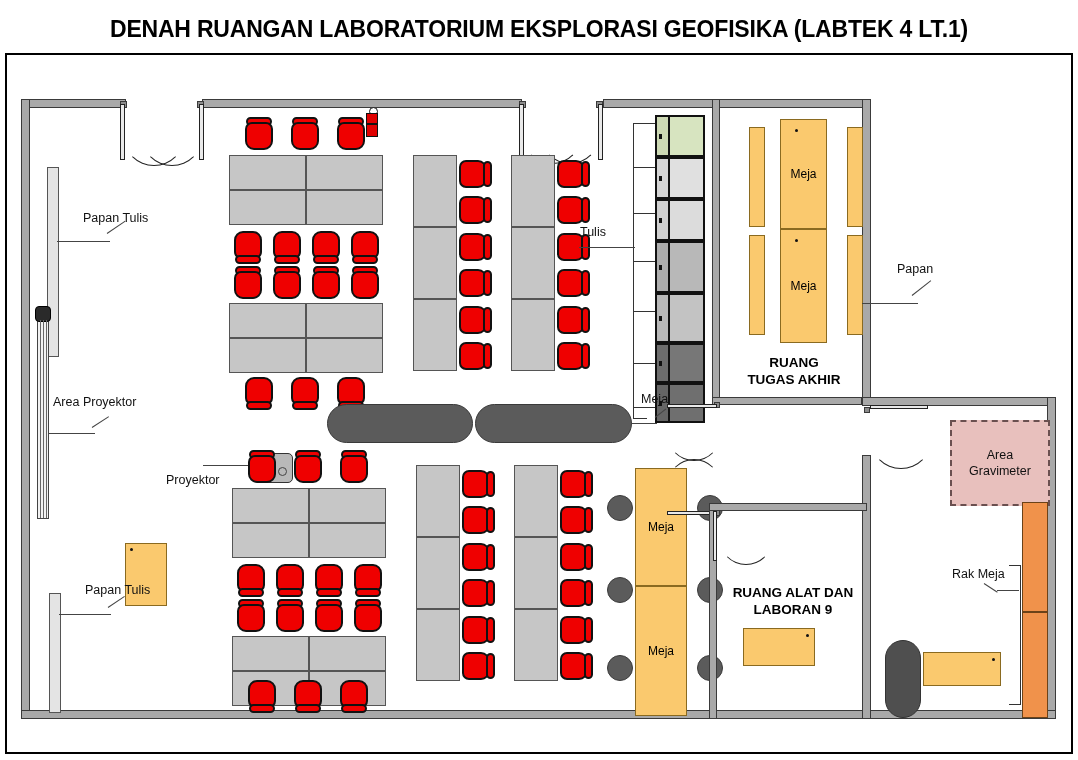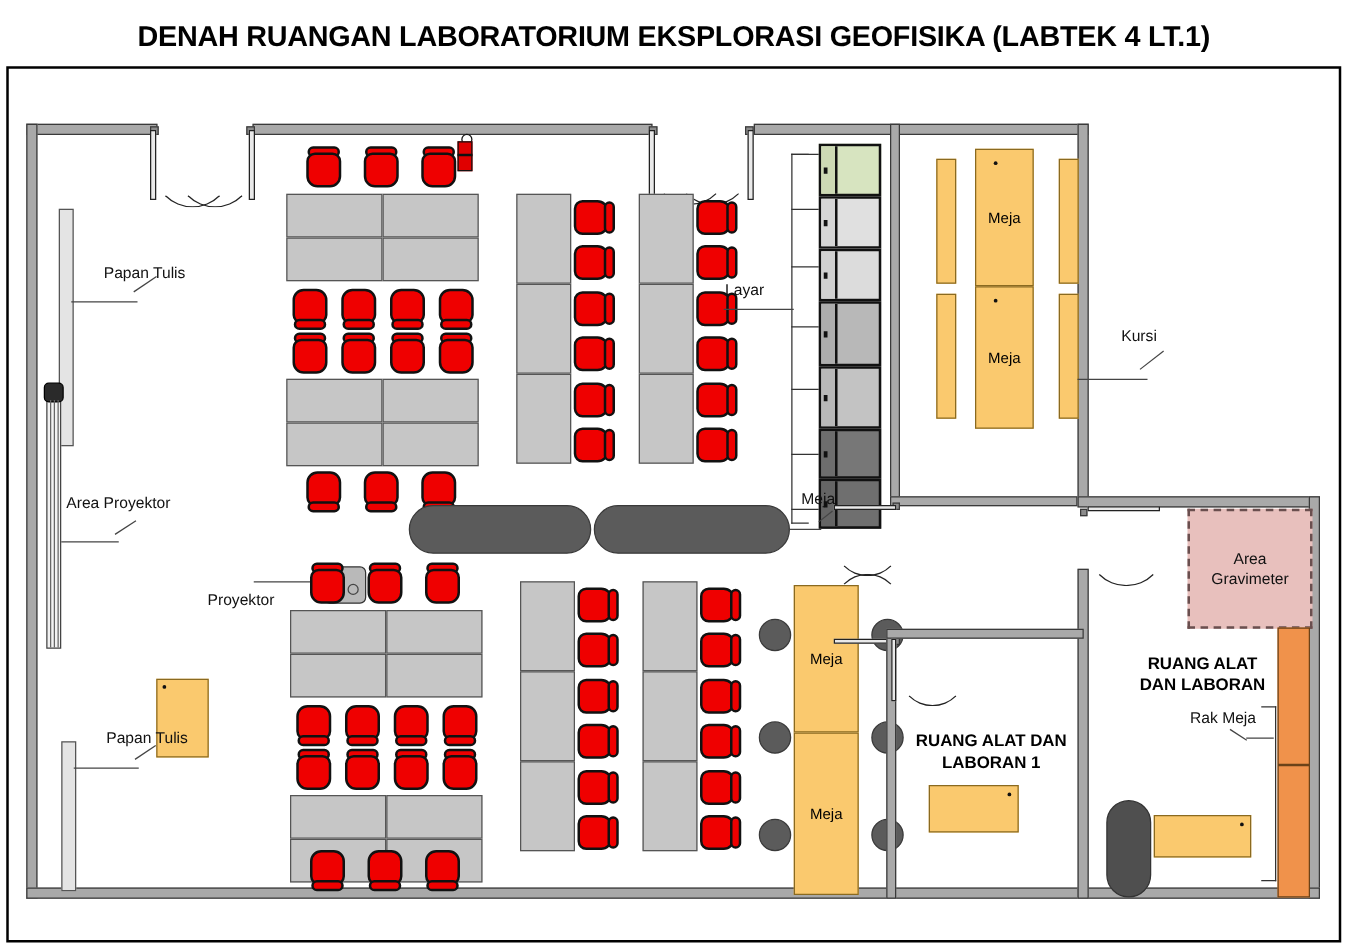--- a/index.html
+++ b/index.html
@@ -337,21 +337,21 @@
 
   <div class="bracket" style="left:626px;top:68px;width:14px;height:296px;"></div>
   <div class="tick" style="left:626px;top:68px;width:22px;"></div>
   <div class="tick" style="left:626px;top:112px;width:22px;"></div>
   <div class="tick" style="left:626px;top:158px;width:22px;"></div>
   <div class="tick" style="left:626px;top:206px;width:22px;"></div>
   <div class="tick" style="left:626px;top:256px;width:22px;"></div>
   <div class="tick" style="left:626px;top:308px;width:22px;"></div>
   <div class="tick" style="left:626px;top:352px;width:22px;"></div>
   <div class="leader" style="left:572px;top:192px;width:56px;height:1px;"></div>
-  <div class="ann" style="left:573px;top:170px;">Layar</div>
+  <div class="ann" style="left:573px;top:170px;">Tulis</div>
 
   <div class="tbl-dark" style="left:320px;top:349px;width:146px;height:39px;"></div>
   <div class="tbl-dark" style="left:468px;top:349px;width:157px;height:39px;"></div>
   <div class="leader" style="left:624px;top:368px;width:26px;height:1px;"></div>
   <div class="leader" style="left:648px;top:362px;width:14px;height:1px;transform:rotate(-38deg);transform-origin:left center;"></div>
   <div class="ann" style="left:634px;top:337px;">Meja</div>
 
   <div class="chair-d" style="left:240px;top:395px;">
         <span class="back"></span>
         <span class="body"></span>
@@ -505,45 +505,45 @@
   <div class="tbl-orange" style="left:742px;top:180px;width:16px;height:100px;"></div>
 
   <div class="tbl-orange" style="left:773px;top:64px;width:47px;height:110px;">Meja</div>
   <span class="dotm" style="left:788px;top:74px;"></span>
   <div class="tbl-orange" style="left:773px;top:174px;width:47px;height:114px;">Meja</div>
   <span class="dotm" style="left:788px;top:184px;"></span>
 
   <div class="tbl-orange" style="left:840px;top:72px;width:16px;height:100px;"></div>
   <div class="tbl-orange" style="left:840px;top:180px;width:16px;height:100px;"></div>
 
-
-  <div class="ann" style="left:890px;top:207px;">Kursi</div>
+  <div class="room-lbl" style="left:713px;top:300px;width:148px;">RUANG
+TUGAS AKHIR</div>
+
+  <div class="ann" style="left:890px;top:207px;">Papan</div>
   <div class="leader" style="left:855px;top:248px;width:56px;height:1px;"></div>
   <div class="leader" style="left:905px;top:240px;width:24px;height:1px;transform:rotate(-38deg);transform-origin:left center;"></div>
 
   <div class="wall" style="left:702px;top:455px;width:8px;height:209px;"></div>
   <div class="wall" style="left:702px;top:448px;width:158px;height:8px;"></div>
   <div class="arc" style="left:712px;top:456px;width:52px;height:52px;border-color:transparent transparent #222 transparent;border-width:1px;"></div>
   <div class="door-leaf" style="left:706px;top:456px;width:4px;height:50px;"></div>
 
   <div class="room-lbl" style="left:712px;top:530px;width:148px;">RUANG ALAT DAN
-LABORAN 1</div>
+LABORAN 9</div>
   <div class="tbl-orange" style="left:736px;top:573px;width:72px;height:38px;">
     <span class="dotm" style="right:5px;top:5px;"></span>
   </div>
   <div class="ochair" style="left:752px;top:615px;"></div>
 
-  <div class="grav" style="left:943px;top:352px;width:100px;height:96px;">Area
+  <div class="grav" style="left:943px;top:365px;width:100px;height:86px;">Area
 Gravimeter</div>
 
   <div class="rak" style="left:1015px;top:447px;width:26px;height:110px;"></div>
   <div class="rak" style="left:1015px;top:557px;width:26px;height:106px;"></div>
 
-  <div class="room-lbl" style="left:885px;top:468px;width:140px;">RUANG ALAT
-DAN LABORAN</div>
 
   <div class="ann" style="left:945px;top:512px;">Rak Meja</div>
   <div class="bracket" style="left:1002px;top:510px;width:12px;height:140px;transform:scaleX(-1);"></div>
   <div class="leader" style="left:990px;top:535px;width:22px;height:1px;"></div>
   <div class="leader" style="left:977px;top:528px;width:16px;height:1px;transform:rotate(33deg);transform-origin:left center;"></div>
 
   <div class="capsule" style="left:878px;top:585px;width:36px;height:78px;border-radius:18px;"></div>
   <div class="tbl-orange" style="left:916px;top:597px;width:78px;height:34px;">
     <span class="dotm" style="right:5px;top:5px;"></span>
   </div>

